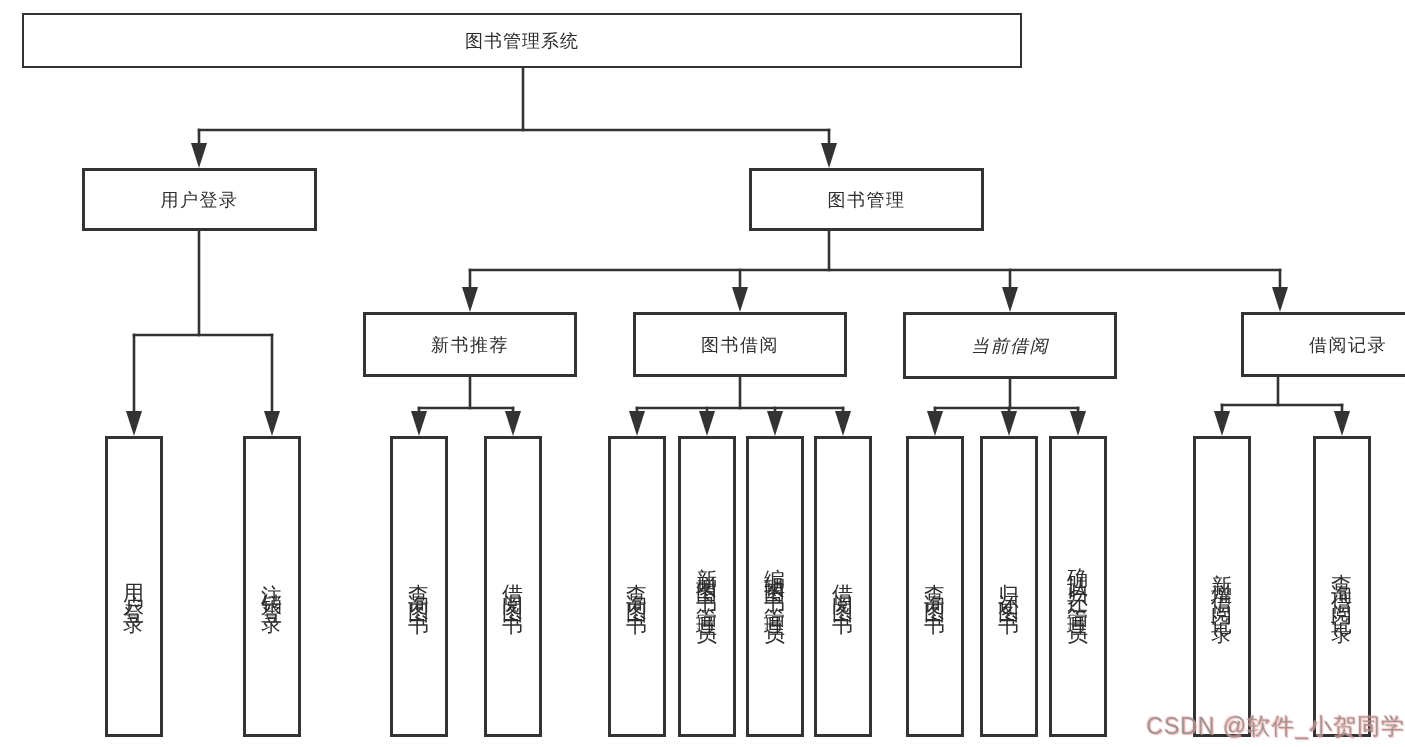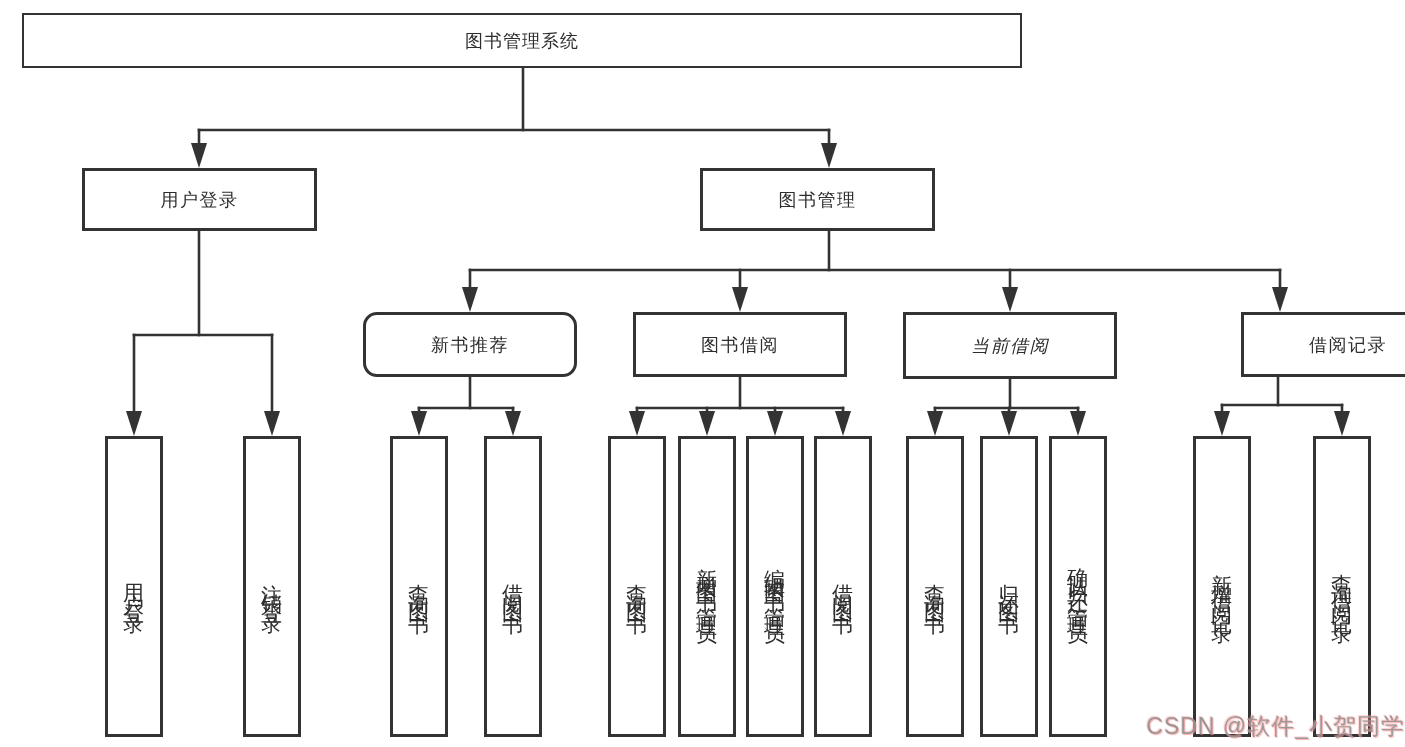--- a/index.html
+++ b/index.html
@@ -106,25 +106,25 @@
       <polygon points="1334,411 1350,411 1342,436" fill="#333333"></polygon>
     </svg>
 
   <div class="box root" style="left:22px;top:13px;width:1000px;height:55px;">
     <span>图书管理系统</span>
   </div>
 
   <div class="box lvl" style="left:82px;top:168px;width:235px;height:63px;">
     <span>用户登录</span>
   </div>
-  <div class="box lvl" style="left:700px;top:168px;width:235px;height:63px;">
+  <div class="box lvl" style="left:749px;top:168px;width:235px;height:63px;">
     <span>图书管理</span>
   </div>
 
-  <div class="box lvl" style="left:363px;top:312px;width:214px;height:65px;border-radius:14px;">
+  <div class="box lvl" style="left:363px;top:312px;width:214px;height:65px;">
     <span>新书推荐</span>
   </div>
   <div class="box lvl" style="left:633px;top:312px;width:214px;height:65px;">
     <span>图书借阅</span>
   </div>
   <div class="box lvl" style="left:903px;top:312px;width:214px;height:67px;font-style:italic;">
     <span>当前借阅</span>
   </div>
   <div class="box lvl" style="left:1241px;top:312px;width:214px;height:65px;">
     <span>借阅记录</span>

